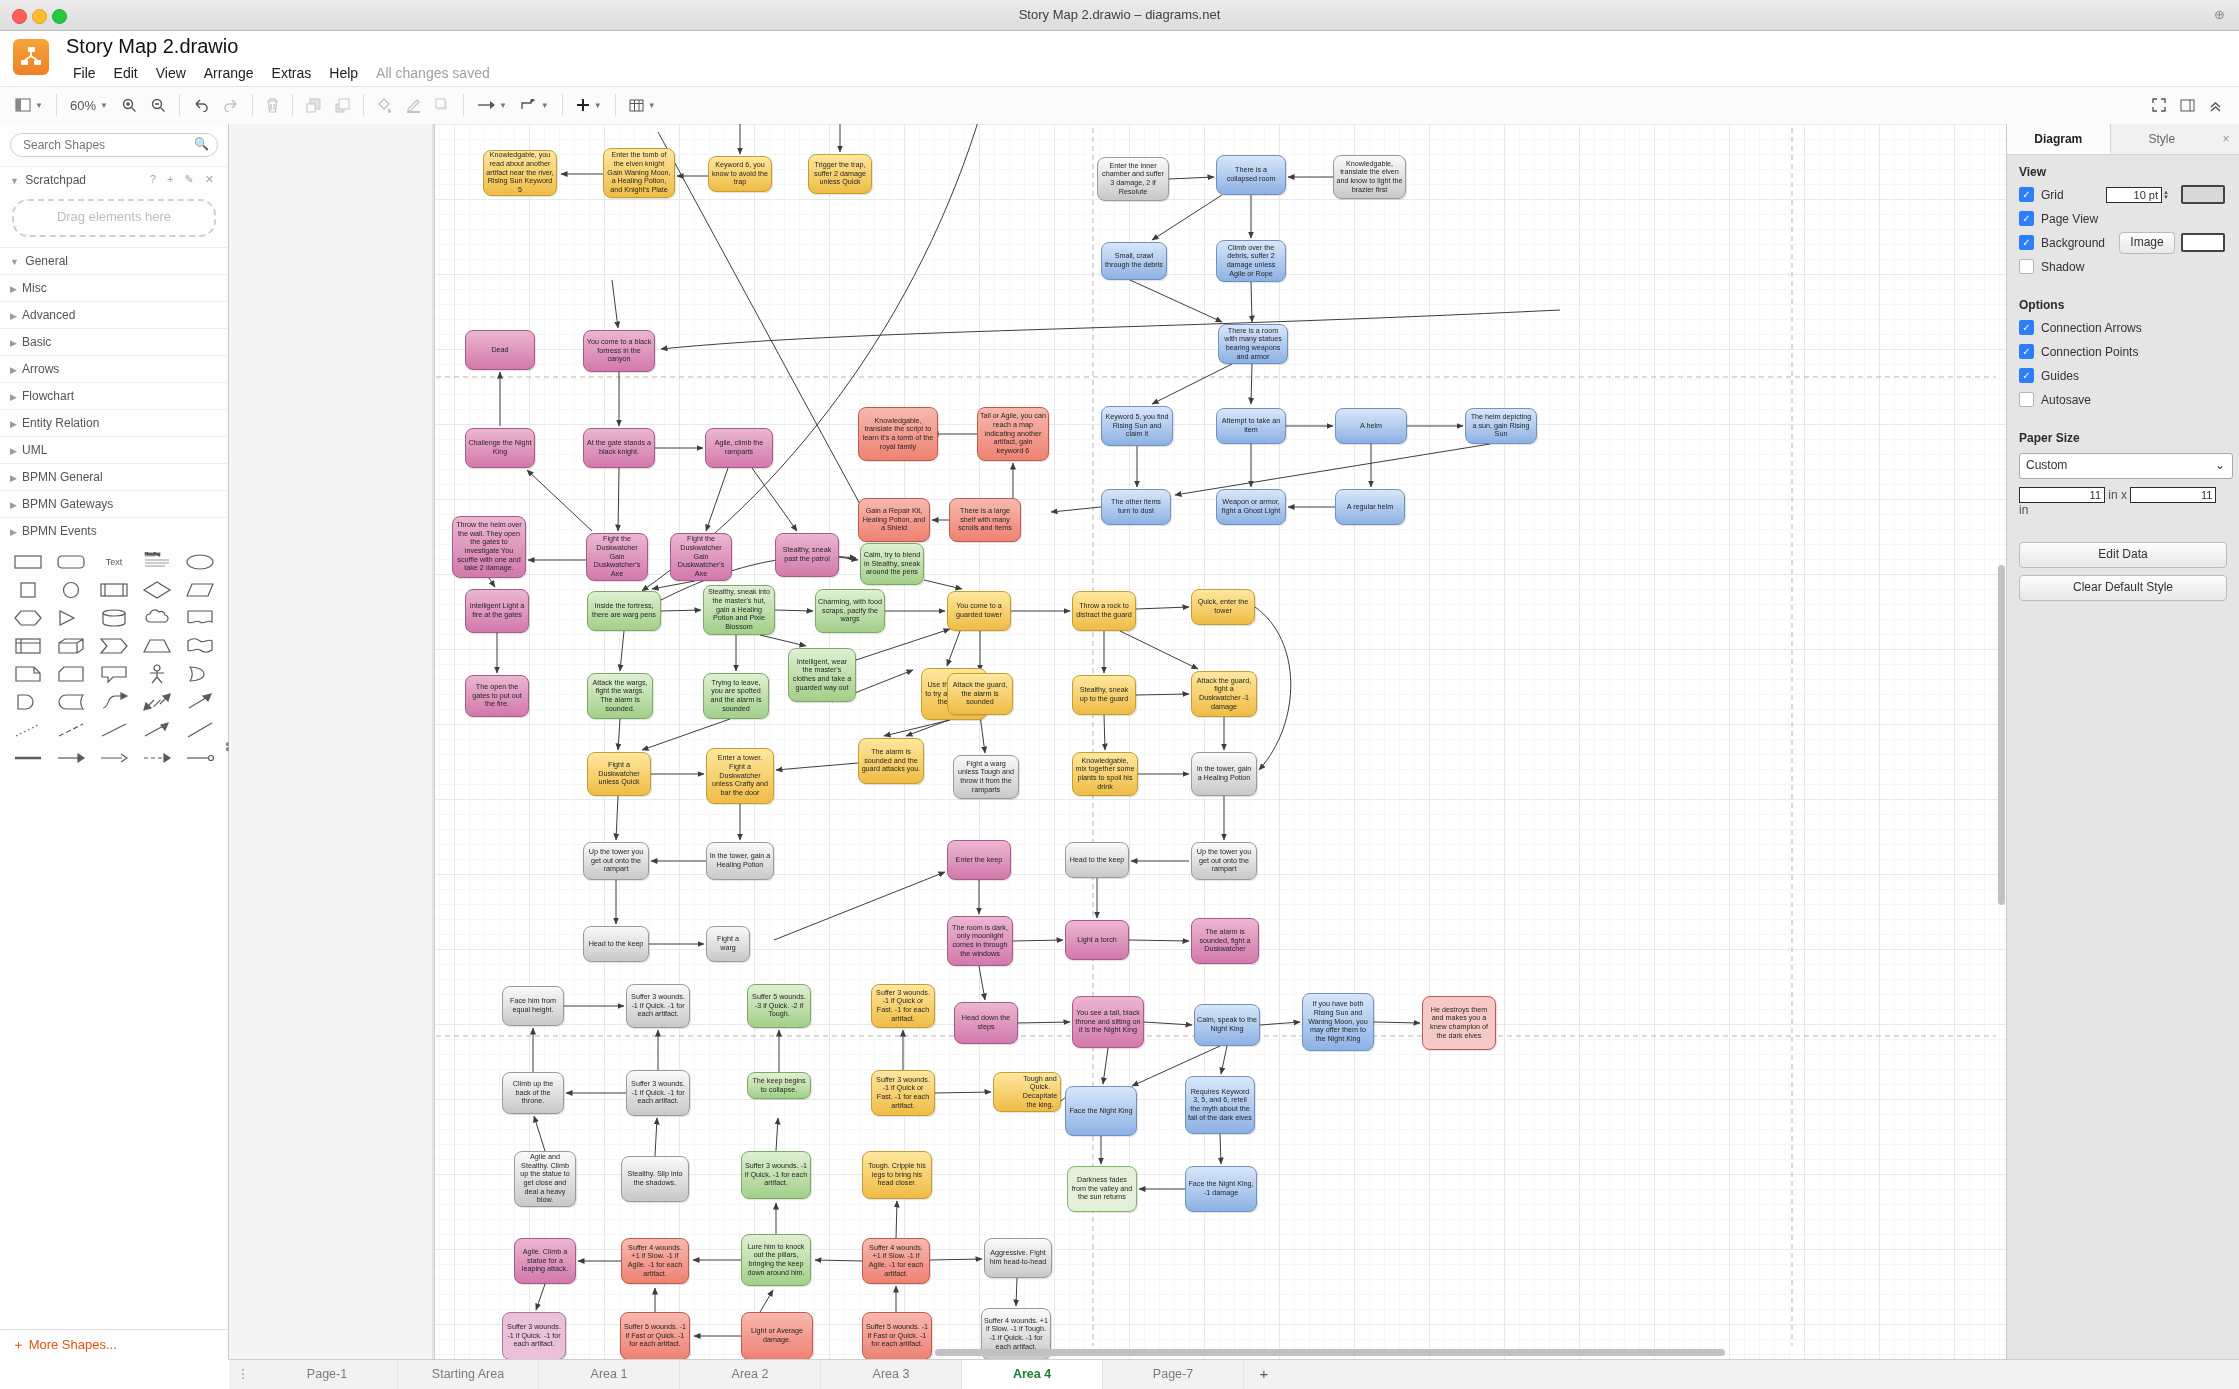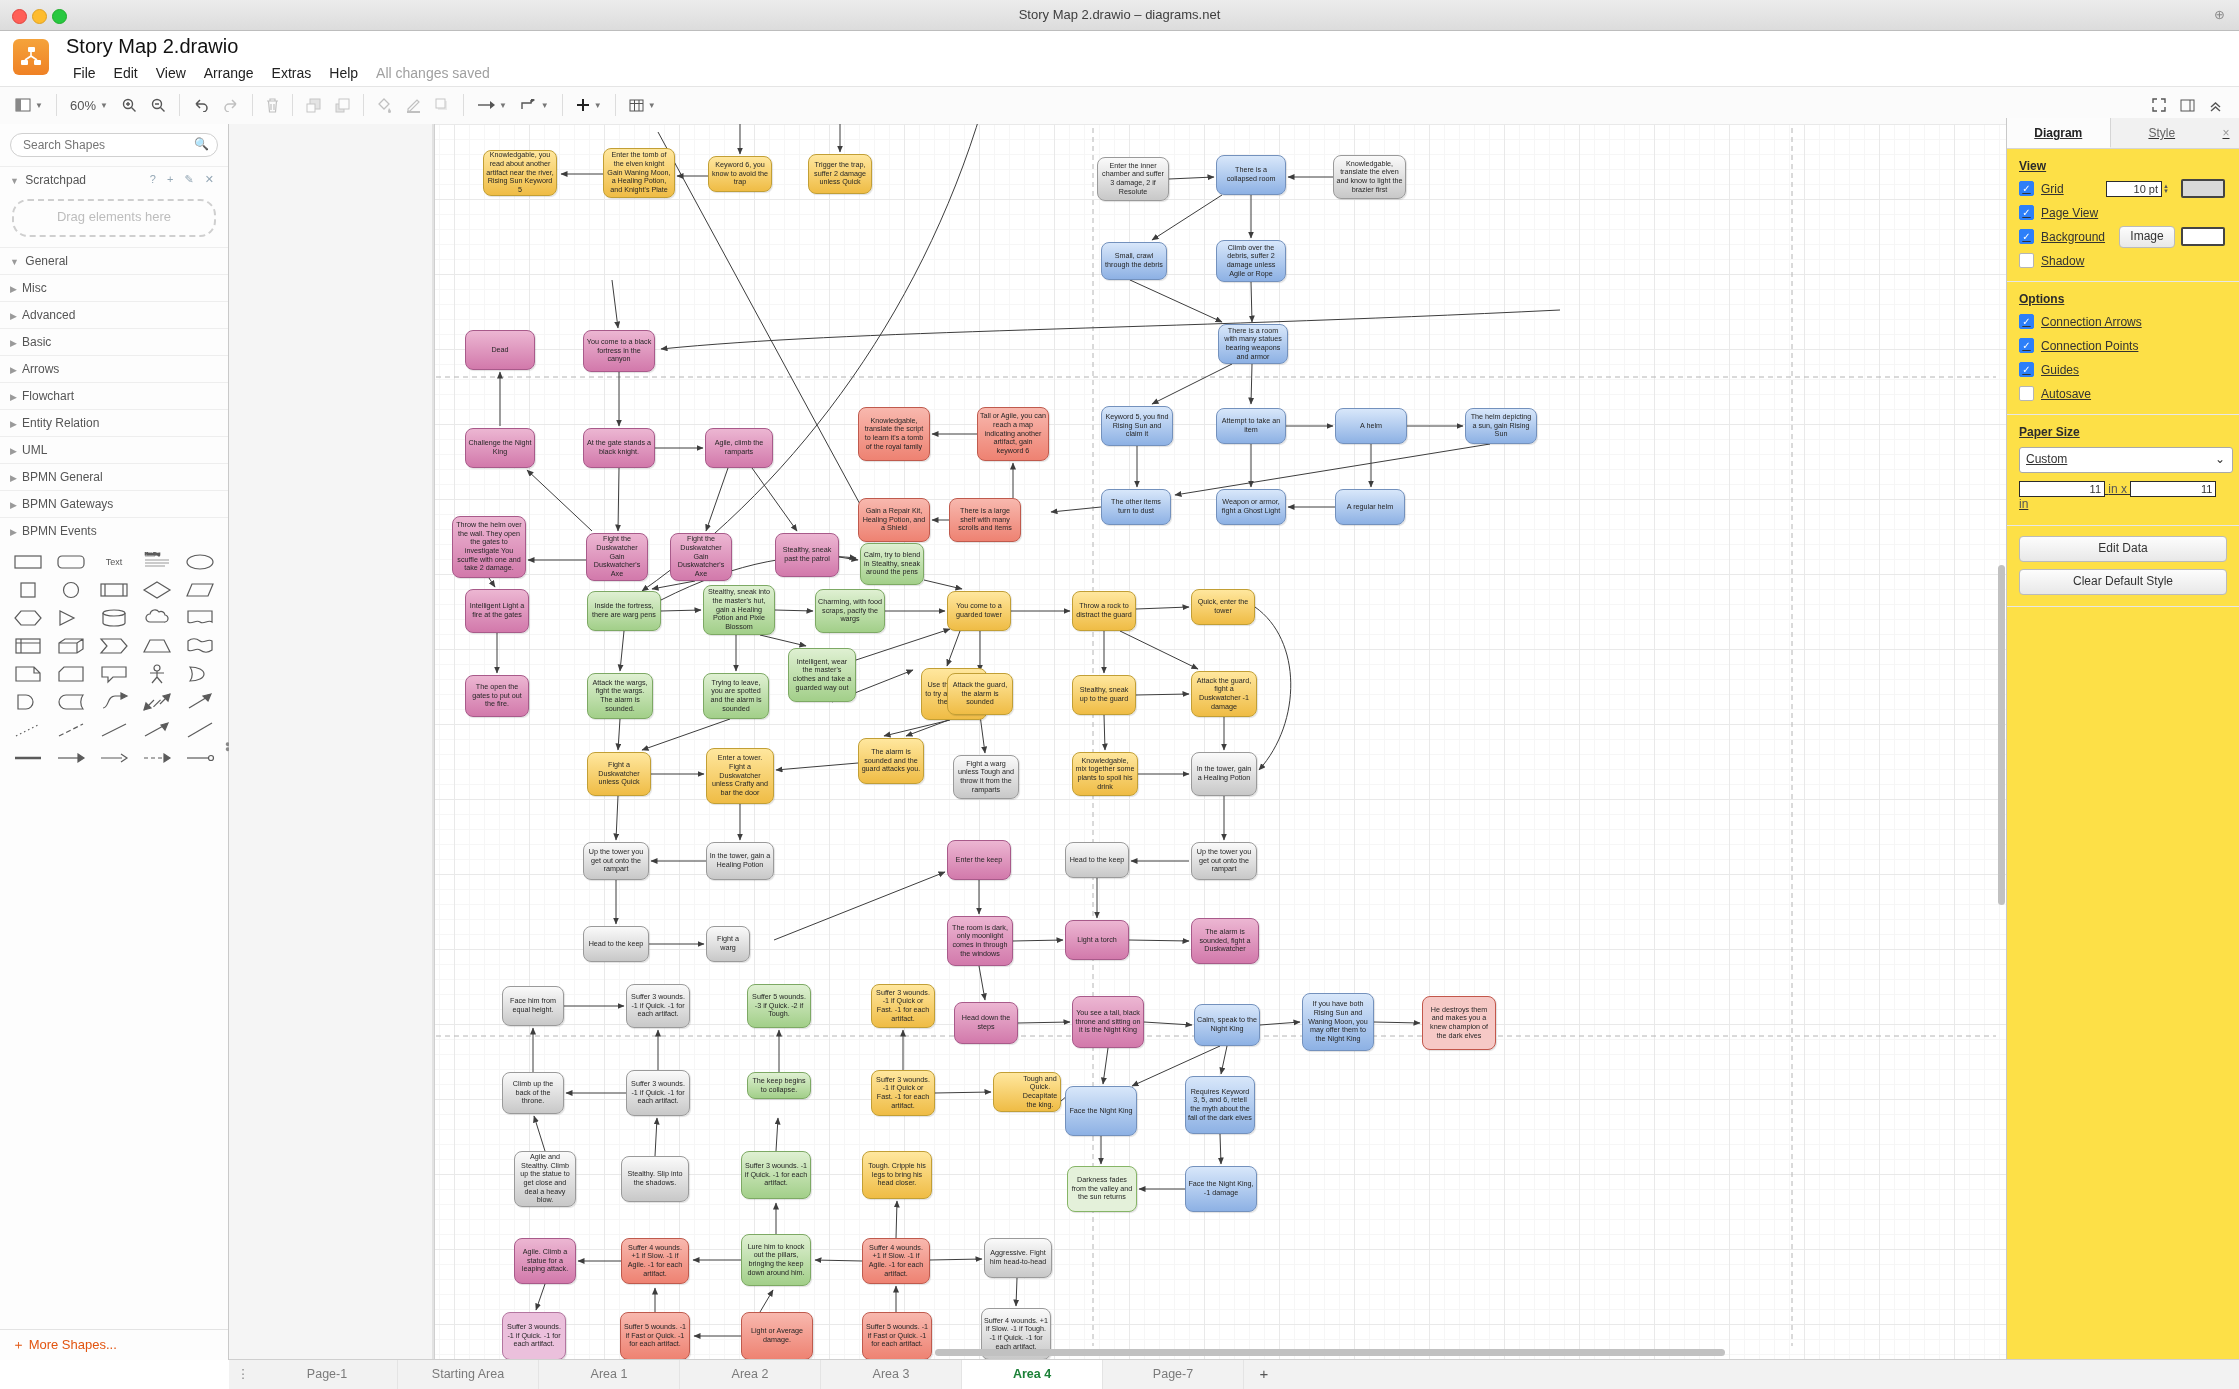--- a/index.html
+++ b/index.html
@@ -62,22 +62,22 @@
   .c-n{background:linear-gradient(#dff0d2,#a2cf89);border-color:#7da964;}
   .c-b{background:linear-gradient(#d8e7fa,#8db1e4);border-color:#7391bd;}
   .c-g{background:linear-gradient(#fafafa,#c8c8c8);border-color:#9a9a9a;}
   .c-m{background:linear-gradient(#ecb6d2,#d279ab);border-color:#a85a8a;}
   .c-r{background:linear-gradient(#f8b8ae,#ee8272);border-color:#bf5a4d;}
   .c-rf{background:#f6c9c6;border-color:#c2574b;}
   .c-nf{background:#e4f1da;border-color:#86b566;}
   .c-mf{background:#ebc0dc;border-color:#b376a0;}
   .scroll{position:absolute;background:#c1c1c1;border-radius:4px;}
   
-  #rightpanel{position:absolute;right:0;top:118px;width:232px;bottom:0;background:#fde047;border-left:1px solid #c9c9c9;
-    font-size:12px;color:#333;text-decoration:underline;}
+  #rightpanel{position:absolute;right:0;top:124px;width:232px;bottom:0;background:#e5e5e5;border-left:1px solid #c9c9c9;
+    font-size:12px;color:#333;}
   #rp-tabs{height:30px;background:#f1f1f1;border-bottom:1px solid #d5d5d5;display:flex;}
   .rp-tab{flex:1;text-align:center;line-height:30px;color:#666;}
   .rp-tab.active{background:#fcfcfc;color:#222;font-weight:bold;border-right:1px solid #d5d5d5;border-bottom:1px solid #fcfcfc;}
   #rp-close{width:26px;text-align:center;line-height:30px;color:#9a9a9a;}
   .rp-section{padding:10px 12px 4px;border-bottom:1px solid #e7e7e7;}
   .rp-h{font-weight:bold;margin-bottom:8px;color:#2b2b2b;}
   .rp-row{display:flex;align-items:center;margin-bottom:9px;position:relative;}
   .cb{width:13px;height:13px;border-radius:2px;margin-right:7px;flex:none;border:1px solid #b5b5b5;background:#fff;}
   .cb.on{background:#2d7ff9;border-color:#2d7ff9;color:#fff;font-size:10px;line-height:13px;text-align:center;}
   .mini-input{border:1px solid #2b2b2b;background:#fff;font-size:11px;text-align:right;padding:1px 3px;}
@@ -601,21 +601,21 @@
         <div class="node c-b" style="left: 987px; top: 31px; width: 70px; height: 40px;">There is a collapsed room</div>
         <div class="node c-g" style="left: 1104px; top: 31px; width: 73px; height: 44px;">Knowledgable, translate the elven and know to light the brazier first</div>
         <div class="node c-b" style="left: 872px; top: 118px; width: 66px; height: 38px;">Small, crawl through the debris</div>
         <div class="node c-b" style="left: 987px; top: 116px; width: 70px; height: 42px;">Climb over the debris, suffer 2 damage unless Agile or Rope</div>
         <div class="node c-b" style="left: 989px; top: 200px; width: 70px; height: 40px;">There is a room with many statues bearing weapons and armor</div>
         <div class="node c-m" style="left: 236px; top: 206px; width: 70px; height: 40px;">Dead</div>
         <div class="node c-m" style="left: 354px; top: 206px; width: 72px; height: 42px;">You come to a black fortress in the canyon</div>
         <div class="node c-m" style="left: 236px; top: 304px; width: 70px; height: 40px;">Challenge the Night King</div>
         <div class="node c-m" style="left: 354px; top: 304px; width: 72px; height: 40px;">At the gate stands a black knight.</div>
         <div class="node c-m" style="left: 476px; top: 304px; width: 68px; height: 40px;">Agile, climb the ramparts</div>
-        <div class="node c-r" style="left: 629px; top: 283px; width: 72px; height: 54px;">Knowledgable, translate the script to learn it's a tomb of the royal family</div>
+        <div class="node c-r" style="left: 629px; top: 283px; width: 80px; height: 54px;">Knowledgable, translate the script to learn it's a tomb of the royal family</div>
         <div class="node c-r" style="left: 748px; top: 283px; width: 72px; height: 54px;">Tall or Agile, you can reach a map indicating another artifact, gain keyword 6</div>
         <div class="node c-b" style="left: 872px; top: 282px; width: 72px; height: 40px;">Keyword 5, you find Rising Sun and claim it</div>
         <div class="node c-b" style="left: 987px; top: 284px; width: 70px; height: 36px;">Attempt to take an item</div>
         <div class="node c-b" style="left: 1106px; top: 284px; width: 72px; height: 36px;">A helm</div>
         <div class="node c-b" style="left: 1236px; top: 284px; width: 72px; height: 36px;">The helm depicting a sun, gain Rising Sun</div>
         <div class="node c-m" style="left: 223px; top: 392px; width: 74px; height: 62px;">Throw the helm over the wall. They open the gates to investigate You scuffle with one and take 2 damage.</div>
         <div class="node c-m" style="left: 357px; top: 409px; width: 62px; height: 48px;">Fight the Duskwatcher Gain Duskwatcher's Axe</div>
         <div class="node c-m" style="left: 441px; top: 409px; width: 62px; height: 48px;">Fight the Duskwatcher Gain Duskwatcher's Axe</div>
         <div class="node c-m" style="left: 546px; top: 409px; width: 64px; height: 44px;">Stealthy, sneak past the patrol</div>
         <div class="node c-r" style="left: 629px; top: 374px; width: 72px; height: 44px;">Gain a Repair Kit, Healing Potion, and a Shield</div>

